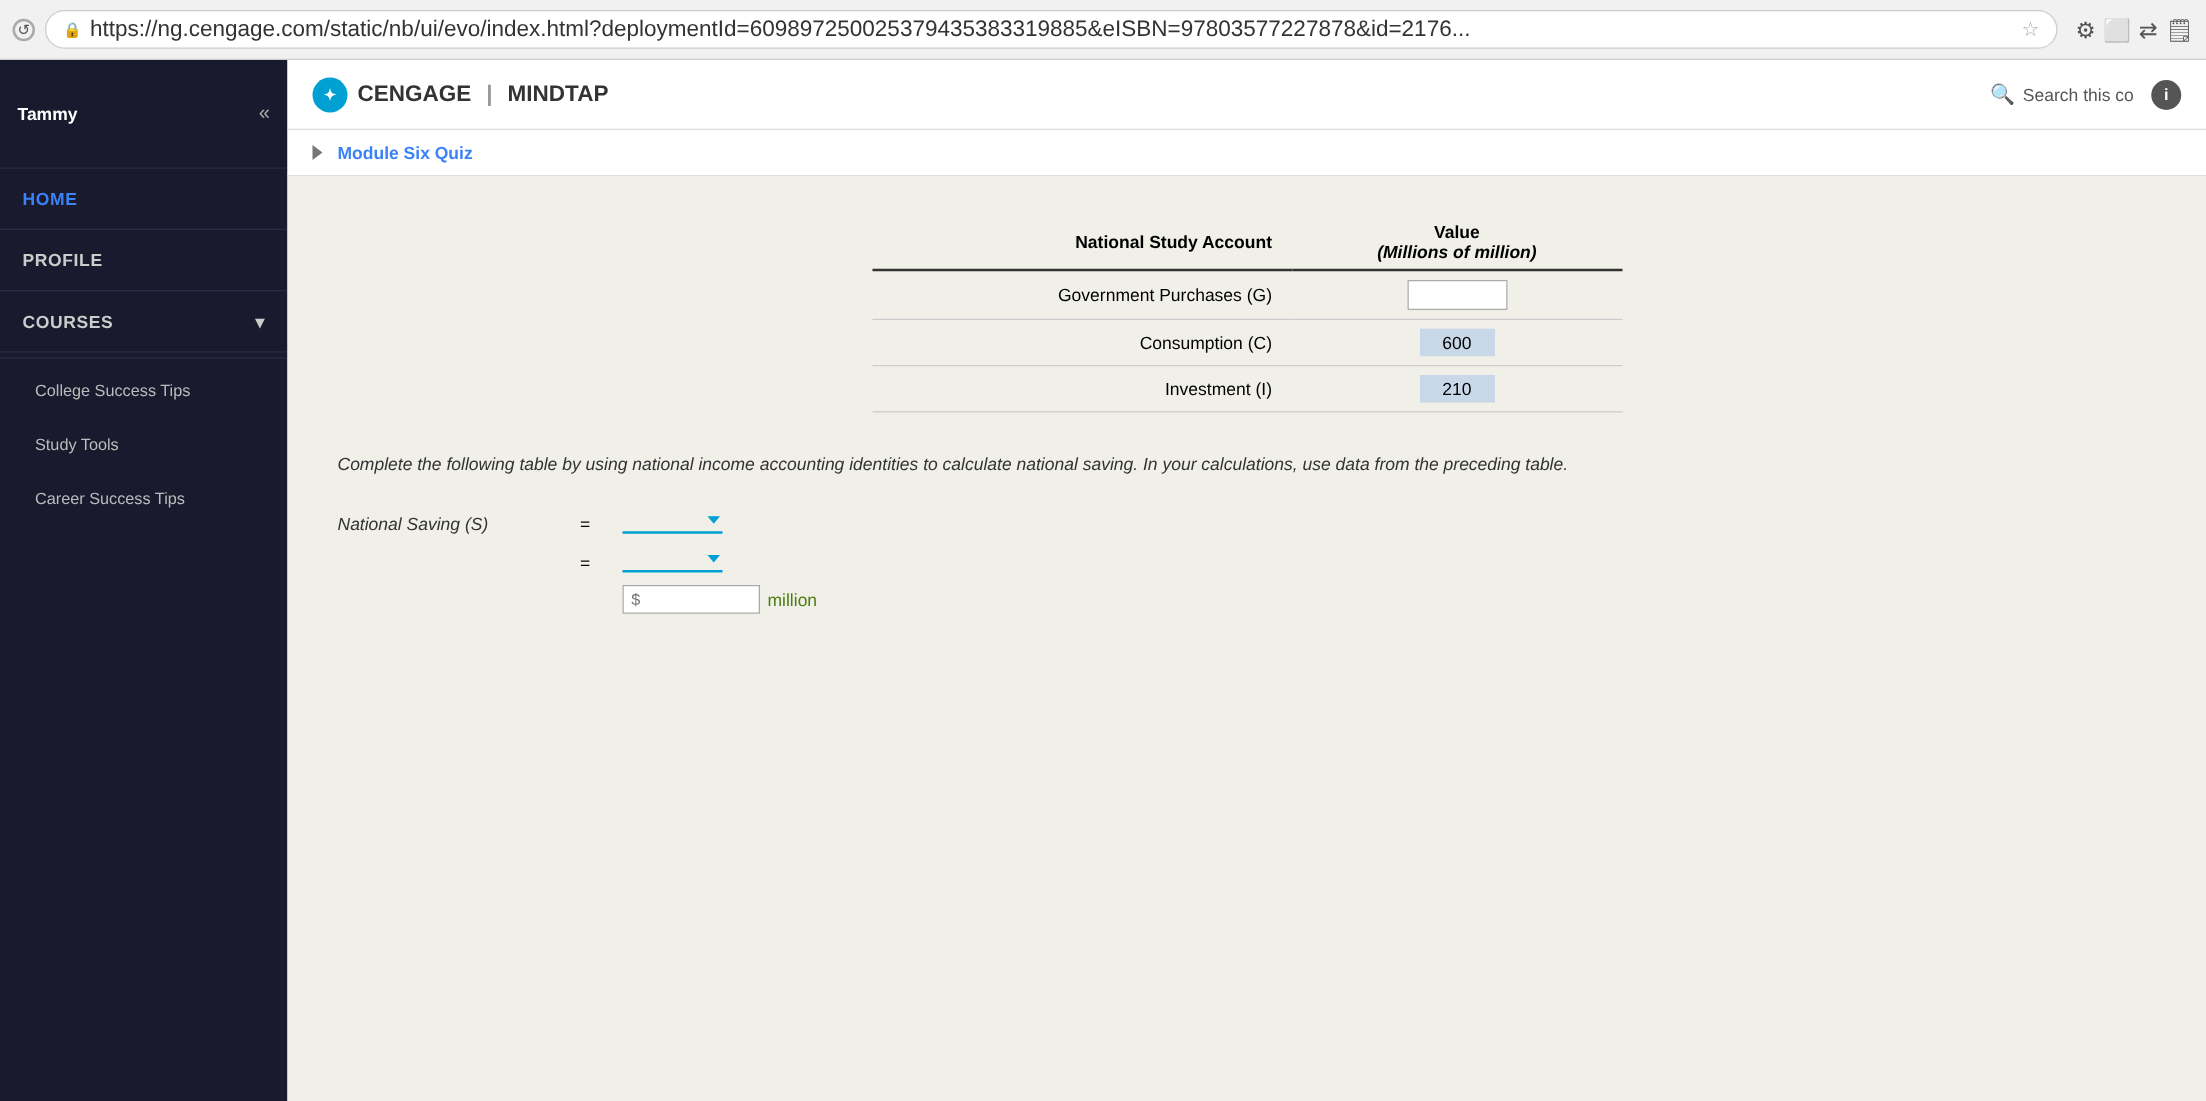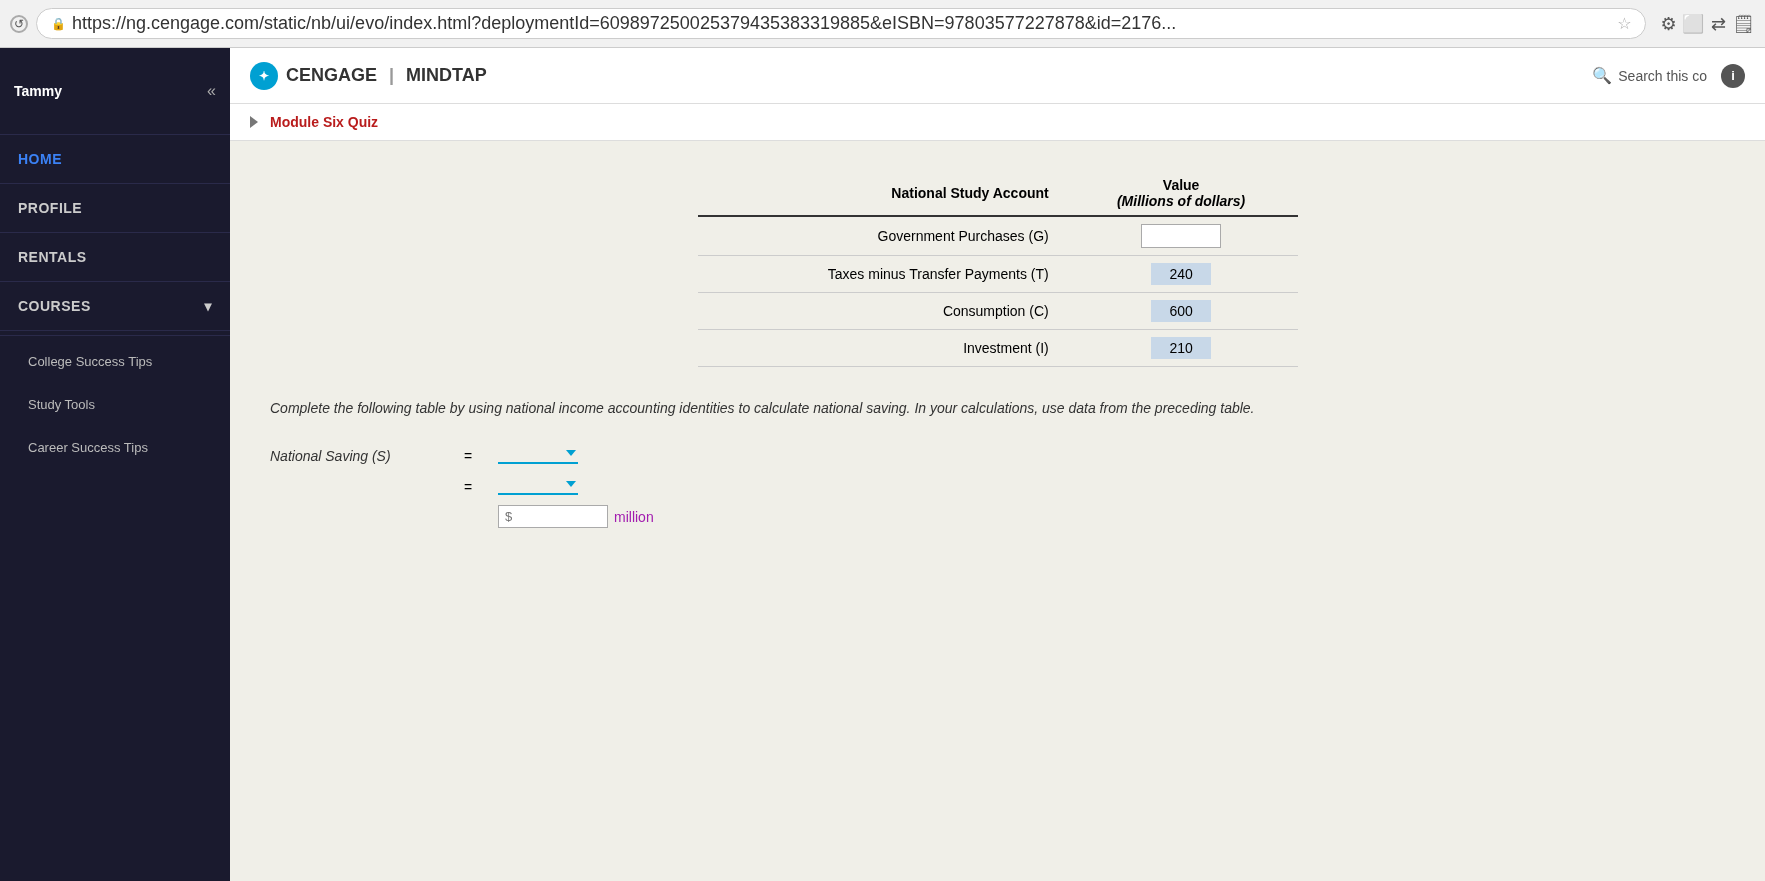--- a/index.html
+++ b/index.html
@@ -162,21 +162,21 @@
     .breadcrumb-arrow {
       width: 0; height: 0;
       border-left: 8px solid #777;
       border-top: 6px solid transparent;
       border-bottom: 6px solid transparent;
       margin-right: 4px;
     }
     .breadcrumb-text {
       font-size: 14px;
       font-weight: bold;
-      color: #b91c1c;
+      color: #3b82f6;
     }
 
     
     .quiz-content {
       flex: 1;
       overflow-y: auto;
       padding: 30px 40px;
       background: #f0efe8;
     }
 
@@ -282,21 +282,21 @@
       align-items: center;
       gap: 6px;
     }
     .dollar-input {
       width: 110px;
       border: 1px solid #aaa;
       padding: 3px 6px;
       font-size: 13px;
       background: white;
     }
-    .million-label { font-size: 14px; color: #a21caf; }
+    .million-label { font-size: 14px; color: #4d7c0f; }
   </style>
 </head>
 <body>
 
 <div class="browser-chrome">
   <div class="browser-icon">↺</div>
   <div class="url-bar">
     <span class="lock-icon">🔒</span>
     <span class="url-text">https://ng.cengage.com/static/nb/ui/evo/index.html?deploymentId=609897250025379435383319885&amp;eISBN=97803577227878&amp;id=2176...</span>
     <span class="star-icon">☆</span>
@@ -311,21 +311,20 @@
 
 <div class="main-layout">
 
   <div class="sidebar">
     <div class="sidebar-header">
       <span class="sidebar-username">Tammy</span>
       <button class="sidebar-collapse-btn">«</button>
     </div>
     <div class="sidebar-nav-item active">HOME</div>
     <div class="sidebar-nav-item">PROFILE</div>
-    <div class="sidebar-nav-item">RENTALS</div>
     <div class="sidebar-nav-item with-arrow">
       <span>COURSES</span>
       <span>▾</span>
     </div>
     <div class="sidebar-divider"></div>
     <div class="sidebar-sub-item">College Success Tips</div>
     <div class="sidebar-sub-item">Study Tools</div>
     <div class="sidebar-sub-item">Career Success Tips</div>
   </div>
 
@@ -353,35 +352,29 @@
     </div>
 
     <div class="quiz-content">
 
       <table class="data-table">
         <thead>
           <tr>
             <th class="left">National Study Account</th>
             <th>
               <span>Value</span><br>
-              <span class="header-subtitle">(Millions of dollars)</span>
+              <span class="header-subtitle">(Millions of million)</span>
             </th>
           </tr>
         </thead>
         <tbody>
           <tr>
             <td class="label-cell">Government Purchases (G)</td>
             <td class="value-cell">
               <input class="table-input" type="text" value="" style="">
-            </td>
-          </tr>
-          <tr>
-            <td class="label-cell">Taxes minus Transfer Payments (T)</td>
-            <td class="value-cell">
-              <span class="value-bg">240</span>
             </td>
           </tr>
           <tr>
             <td class="label-cell">Consumption (C)</td>
             <td class="value-cell">
               <span class="value-bg">600</span>
             </td>
           </tr>
           <tr>
             <td class="label-cell">Investment (I)</td>

